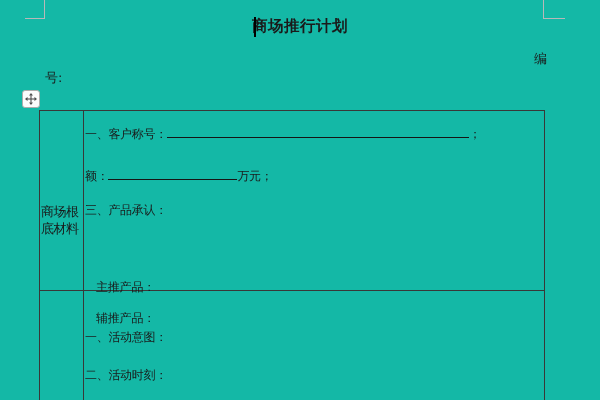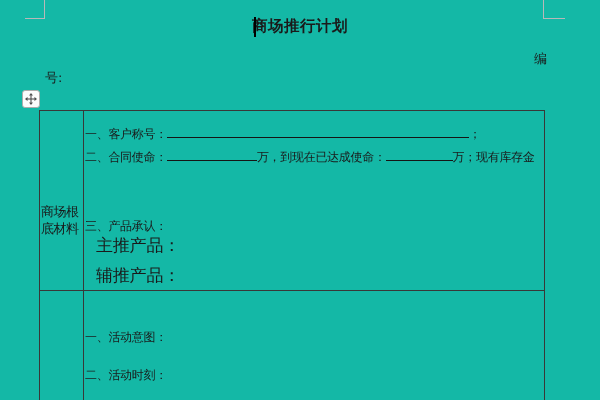--- a/index.html
+++ b/index.html
@@ -77,25 +77,25 @@
     font-size: 13px; line-height: 17px;
     letter-spacing: -0.5px;
     white-space: nowrap;
   }
   .tline {
     position: absolute; left: 45px;
     font-size: 12px; line-height: 14px;
     letter-spacing: -0.3px;
     white-space: nowrap;
   }
-  .tline.big { font-size: 17px; letter-spacing: -0.2px; }
+  .tline.big { font-size: 12px; letter-spacing: -0.2px; margin-top: 42px; }
   .l1 { top: 15px; }
   .l2 { top: 38px; }
   .l3 { top: 57px; }
-  .l4 { top: 108px; }
+  .l4 { top: 92px; }
   .l5 { top: 127px; left: 56px; }
   .l6 { top: 159px; left: 56px; font-family: Liberation Mono, monospace; }
   .r2l1 { top: 219px; }
   .r2l2 { top: 257px; }
 
   .ul {
     display: inline-block;
     height: 11px;
     border-bottom: 1px solid #151515;
     vertical-align: baseline;
@@ -136,22 +136,22 @@
     <div class="col-divider"></div>
     <div class="row-divider"></div>
 
     <div class="row1-label">
       <div>商场根</div>
       <div>底材料</div>
     </div>
 
     <div class="tline l1"><span>一、客户称号：</span><span class="ul" style="width:302px"></span><span>；</span></div>
 
-    <div class="tline l2"><span>二、合同使命：</span><span class="ul" style="width:90px"></span><span>万，到现在已达成使命：</span><span class="ul" style="width:67px"></span><span>万；现有库存金</span></div>
 
+    <div class="tline l3"><span>额：</span><span class="ul" style="width:129px"></span><span>万元；</span></div>
 
     <div class="tline l4">三、产品承认：</div>
     <div class="tline big l5">主推产品：</div>
     <div class="tline big l6">辅推产品：</div>
 
     <div class="tline r2l1">一、活动意图：</div>
     <div class="tline r2l2">二、活动时刻：</div>
   </div>
 
 </div>

